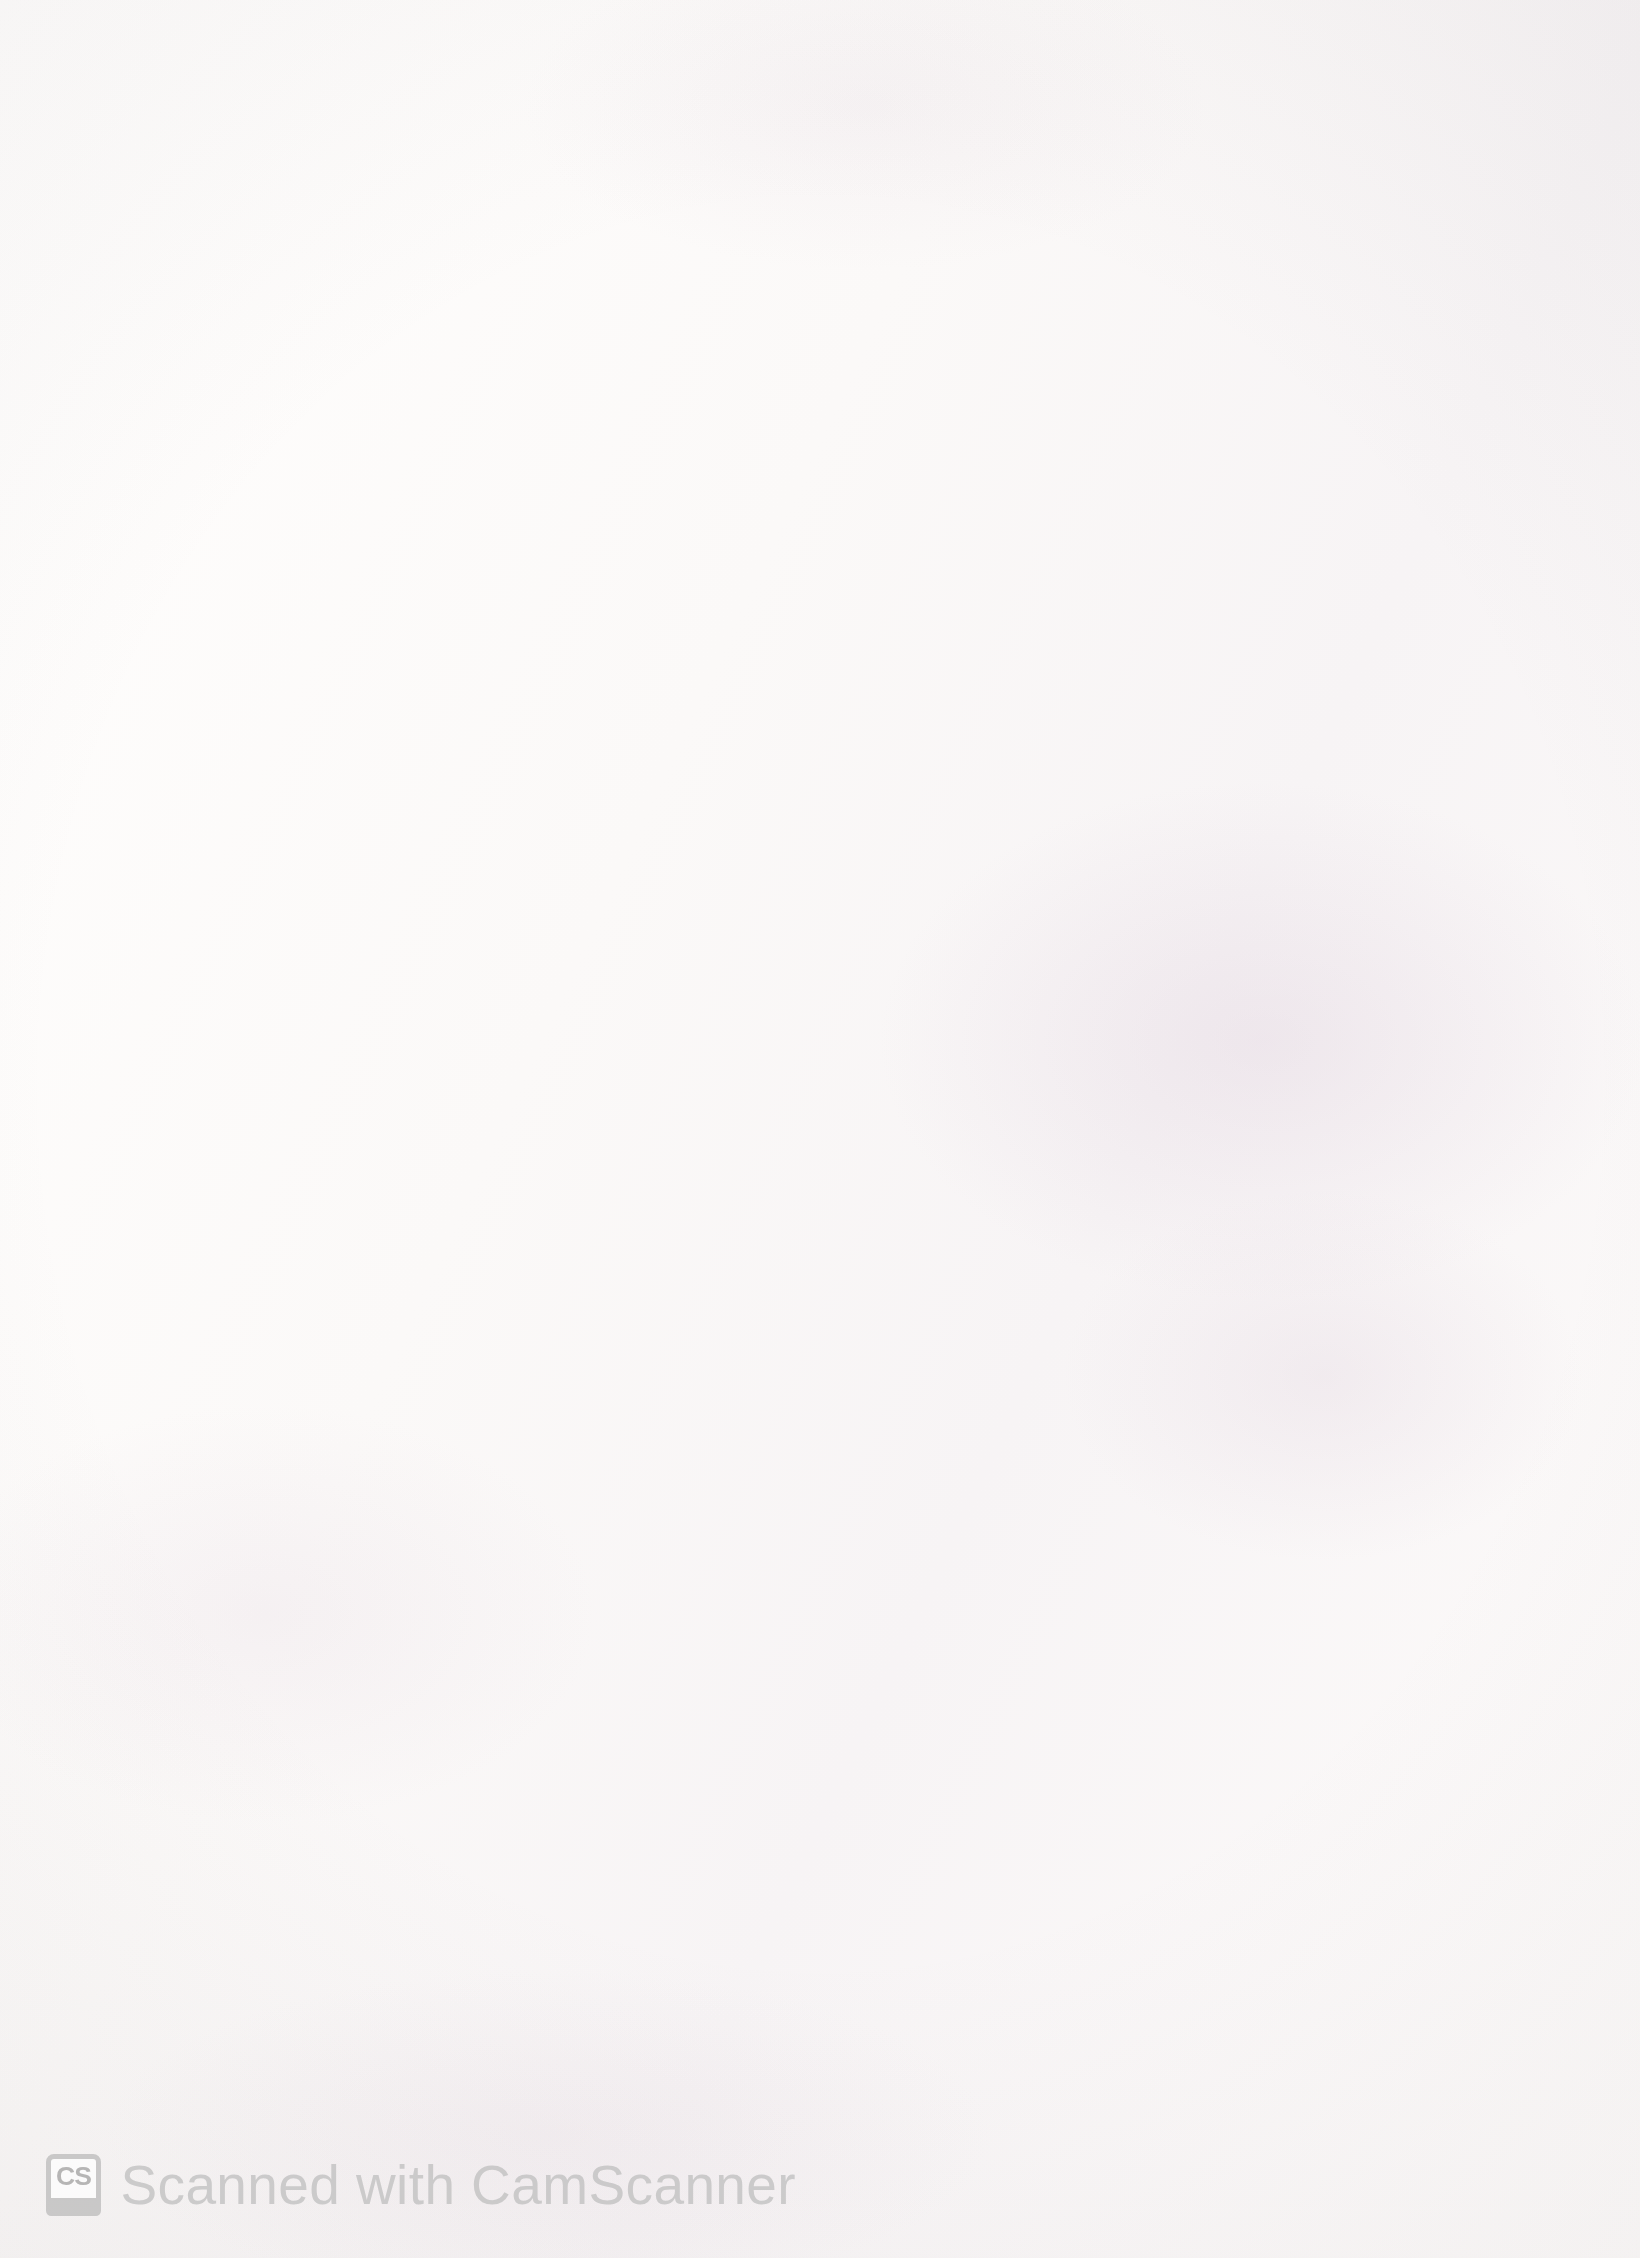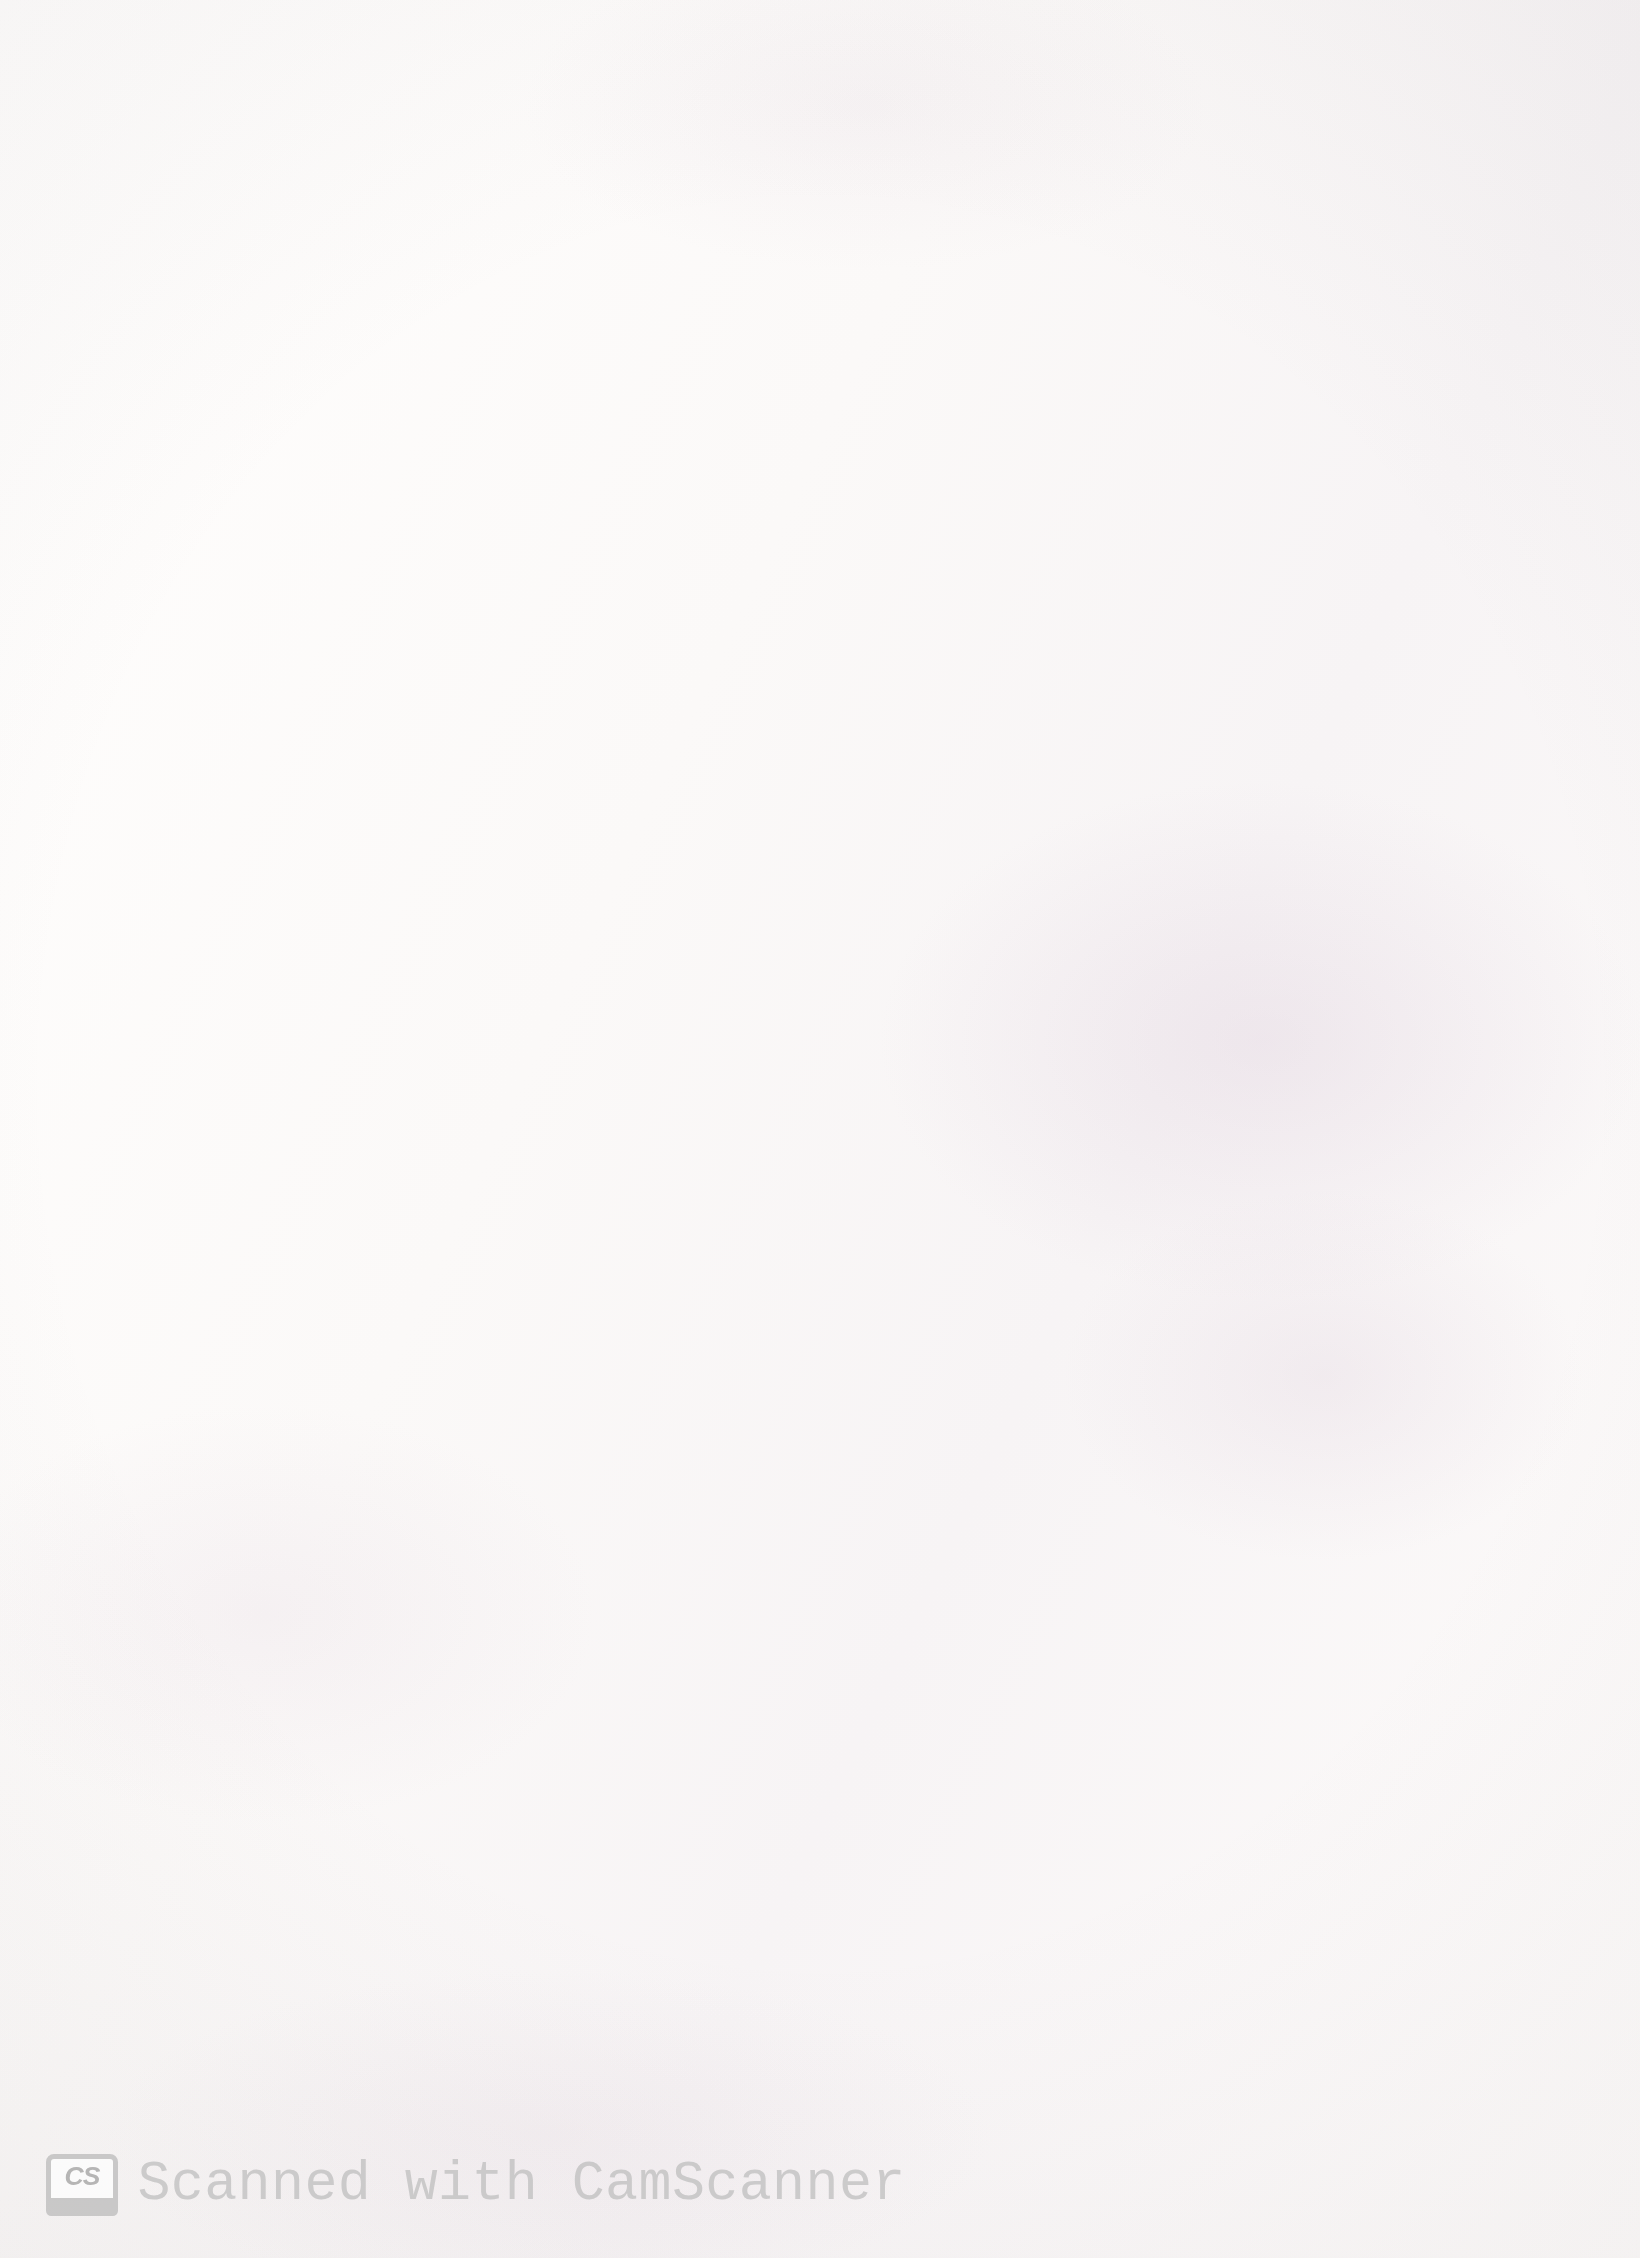--- a/index.html
+++ b/index.html
@@ -243,24 +243,23 @@
     position: absolute;
     left: 46px;
     top: 2153px;
     display: flex;
     align-items: center;
     gap: 19.4px;
     z-index: 5;
     opacity: 0.72;
   }
   .cs-logo {
-    width: 72px;
+    width: 55px;
     height: 62px;
     position: relative;
-    font-style: italic;
   }
   .cs-logo .body {
     position: absolute;
     inset: 0;
     border: 5.3px solid #b9b9b9;
     border-radius: 8px;
     box-sizing: border-box;
     background: #ffffff;
   }
   .cs-logo .bar {
@@ -274,21 +273,21 @@
     position: absolute;
     left: 0; right: 0; top: 7px;
     text-align: center;
     font-family: "Liberation Sans", sans-serif;
     font-weight: bold;
     font-size: 26.5px;
     color: #9f9f9f;
     letter-spacing: -0.9px;
   }
   .wm-text {
-    font-family: Liberation Mono, monospace;
+    font-family: Liberation Sans, sans-serif;
     font-size: 55px;
     color: #bdbdbd;
     letter-spacing: 0.4px;
     white-space: nowrap;
   }
 </style>
 </head>
 <body>
 
 <div class="page">

